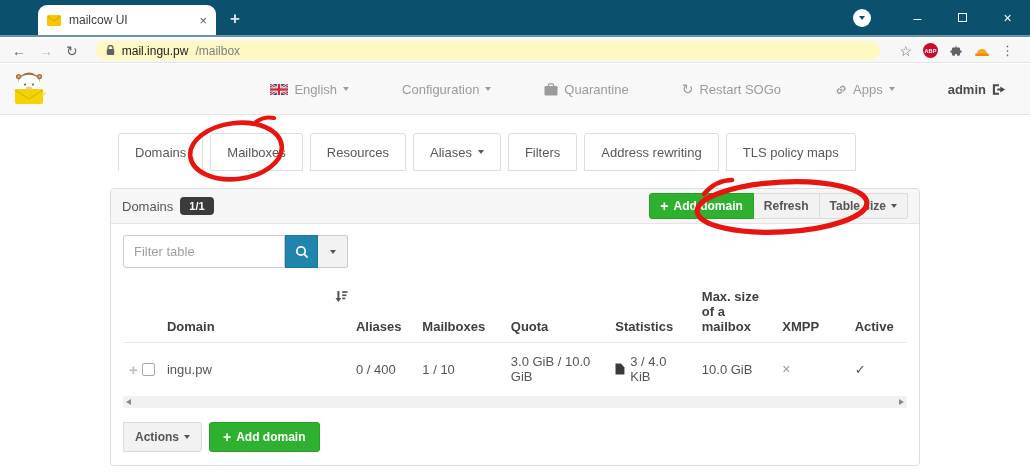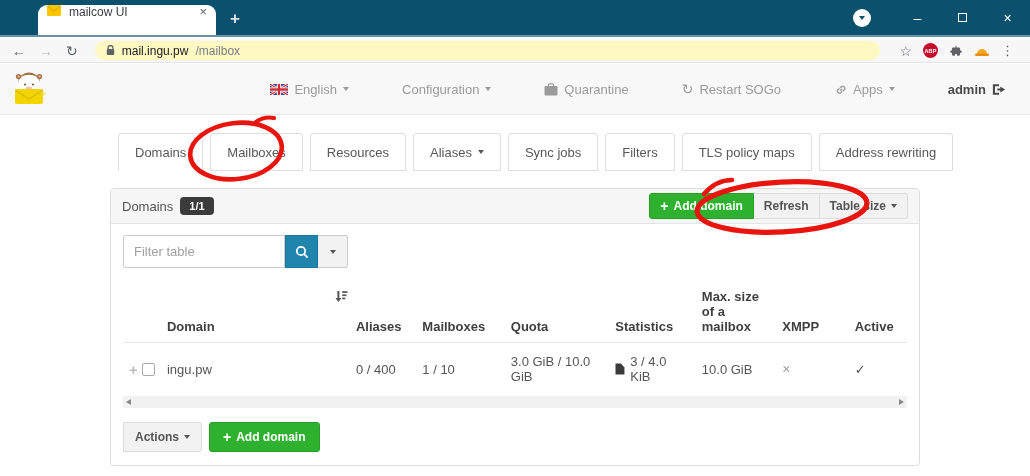--- a/index.html
+++ b/index.html
@@ -3,21 +3,21 @@
 <meta charset="utf-8">
 <style>
   * { box-sizing: border-box; margin: 0; padding: 0; }
   html,body { width:1030px; height:476px; }
   body { font-family:"Liberation Sans", sans-serif; background:#fff; position:relative; overflow:hidden; }
   .stage { position:absolute; inset:0; }
 
   
   .chrome-bar { position:absolute; top:0; left:0; width:100%; height:37px; background:#0B506C; border-bottom:2px solid #6C93A5; }
   .browser-tab { position:absolute; left:38px; bottom:0; width:178px; height:30px; background:#fff;
-    border-radius:9px 9px 0 0; display:flex; align-items:flex-start; padding:0 9px; gap:8px; }
+    border-radius:9px 9px 0 0; display:flex; align-items:center; padding:0 9px; gap:8px; }
   .favicon { display:flex; align-items:center; }
   .tab-title { flex:1; font-size:12px; color:#3C4043; white-space:nowrap; overflow:hidden; }
   .tab-close { color:#5F6368; font-size:13px; line-height:1; cursor:pointer; }
   .newtab-btn { position:absolute; left:230px; top:9px; color:#DDE3E8; font-size:17px; font-weight:bold; cursor:pointer; }
   .chrome-right { position:absolute; right:0; top:0; height:35px; display:flex; align-items:center; }
   .tabsearch { width:18px; height:18px; background:#fff; border-radius:50%; display:flex; align-items:center; justify-content:center; margin-right:24px; cursor:pointer; }
   .win-btn { width:45px; height:35px; display:flex; align-items:center; justify-content:center; color:#fff; font-size:14px; cursor:pointer; }
   .max-square { width:9px; height:9px; border:1.4px solid #fff; display:inline-block; }
 
   
@@ -241,30 +241,27 @@
         <span>Mailboxes</span>
       </span>
     <span class="tab-nav">
         <span>Resources</span>
       </span>
     <span class="tab-nav">
         <span>Aliases</span>
         <span class="caret"></span>
       </span>
     <span class="tab-nav">
-        <span>Sync jobs</span>
-      </span>
-    <span class="tab-nav">
         <span>Filters</span>
       </span>
     <span class="tab-nav">
+        <span>Address rewriting</span>
+      </span>
+    <span class="tab-nav">
         <span>TLS policy maps</span>
-      </span>
-    <span class="tab-nav">
-        <span>Address rewriting</span>
       </span>
   </div>
 
   <div class="panel">
     <div class="panel-header">
       <span class="panel-title">Domains</span>
       <span class="count-badge">1/1</span>
       <div class="hdr-btns">
         <span class="btn green">
           <span class="plus">+</span>

